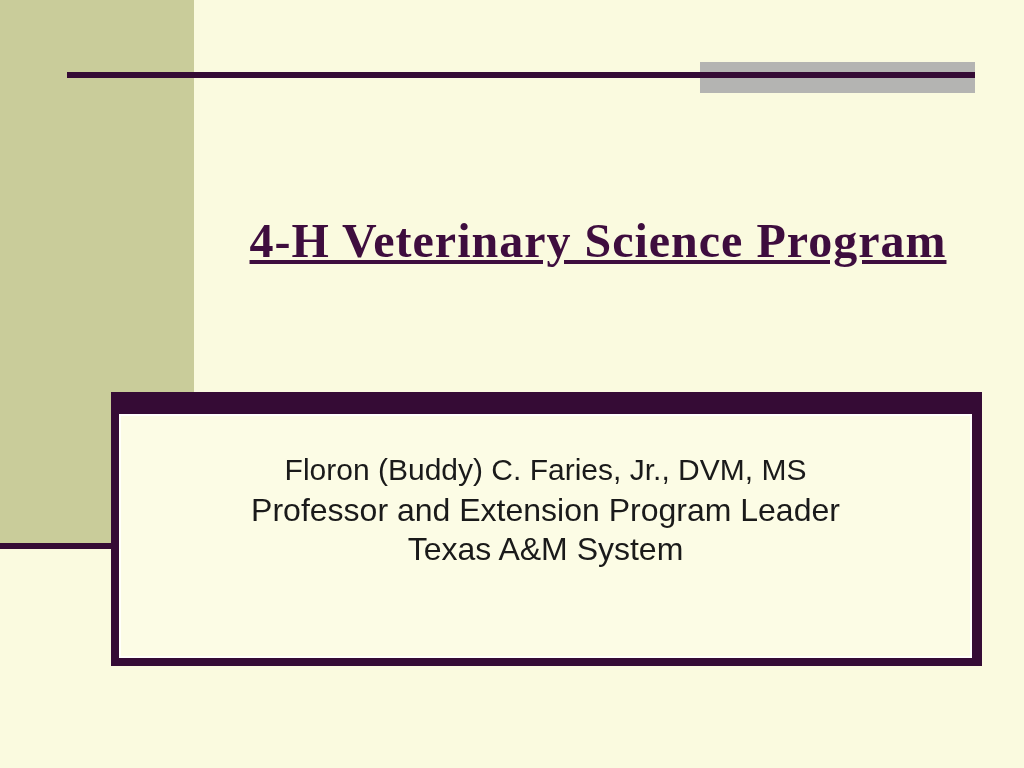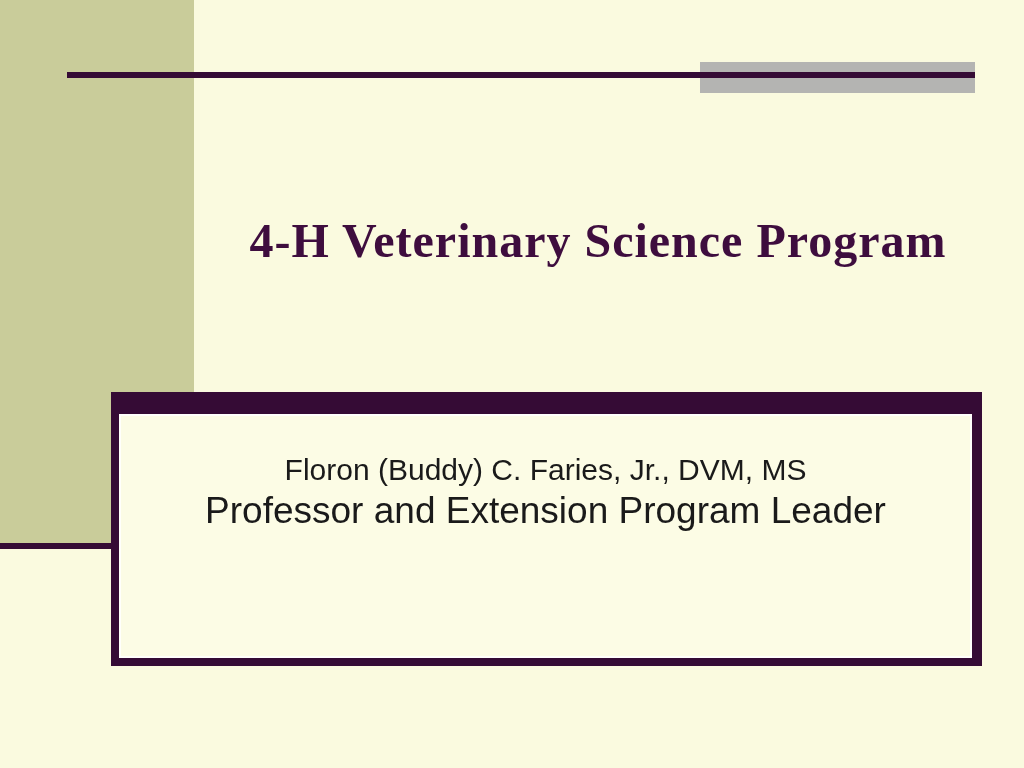--- a/index.html
+++ b/index.html
@@ -50,40 +50,41 @@
     margin:0;
     text-align:center;
     font-family:"Liberation Serif", serif;
     font-weight:bold;
     font-size:48px;
     line-height:56px;
     letter-spacing:1px;
     color:var(--title-text);
     z-index:2;
     white-space:nowrap;
+    text-decoration:underline;
   }
   .content-box{
     position:absolute;left:111px;top:392px;
     width:871px;height:274px;
     box-sizing:border-box;
     background:var(--box-fill);
     border:8px solid var(--accent-line);
     border-top-width:22px;
     border-right-width:10px;
     box-shadow:inset 0 0 0 2px rgba(255,255,253,0.9);
     z-index:4;
   }
   .box-inner{
     padding-top:34px;
     text-align:center;
     color:var(--body-text);
   }
   .line{
     margin:0;
-    font-size:37px;
+    font-size:32px;
     line-height:39px;
   }
   .line-primary{
     font-size:30px;
     line-height:43px;
   }
 </style>
 </head>
 <body>
 
@@ -92,15 +93,16 @@
   <div class="band-underline"></div>
   <div class="gray-bar"></div>
   <div class="top-line"></div>
 
   <h1 class="title">4-H Veterinary Science Program</h1>
 
   <div class="content-box">
     <div class="box-inner">
       <p class="line line-primary">Floron (Buddy) C. Faries, Jr., DVM, MS</p>
       <p class="line">Professor and Extension Program Leader</p>
+      <p class="line">Texas A&amp;M System</p>
     </div>
   </div>
 </div>
 
 </body></html>

